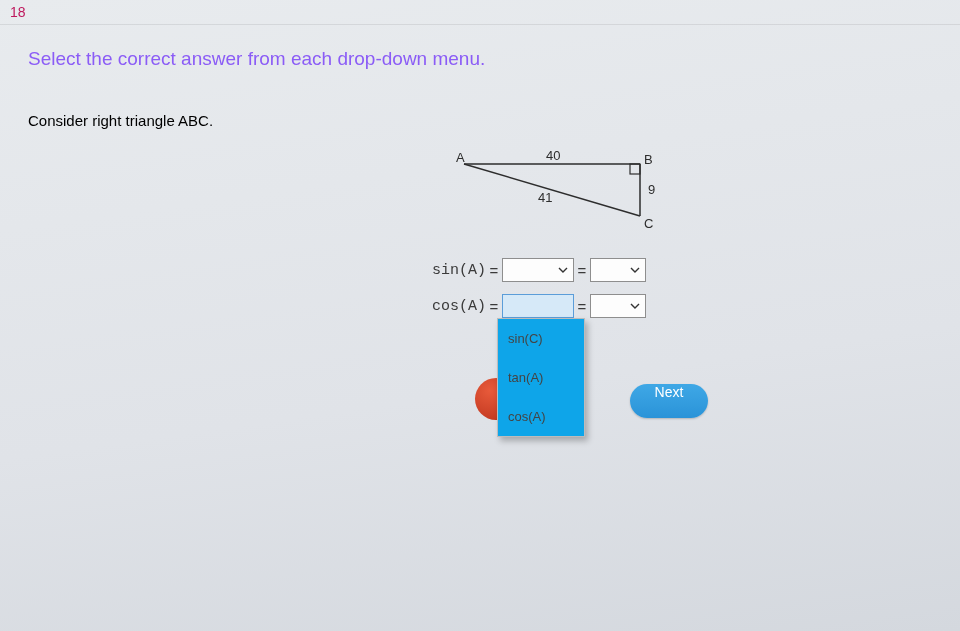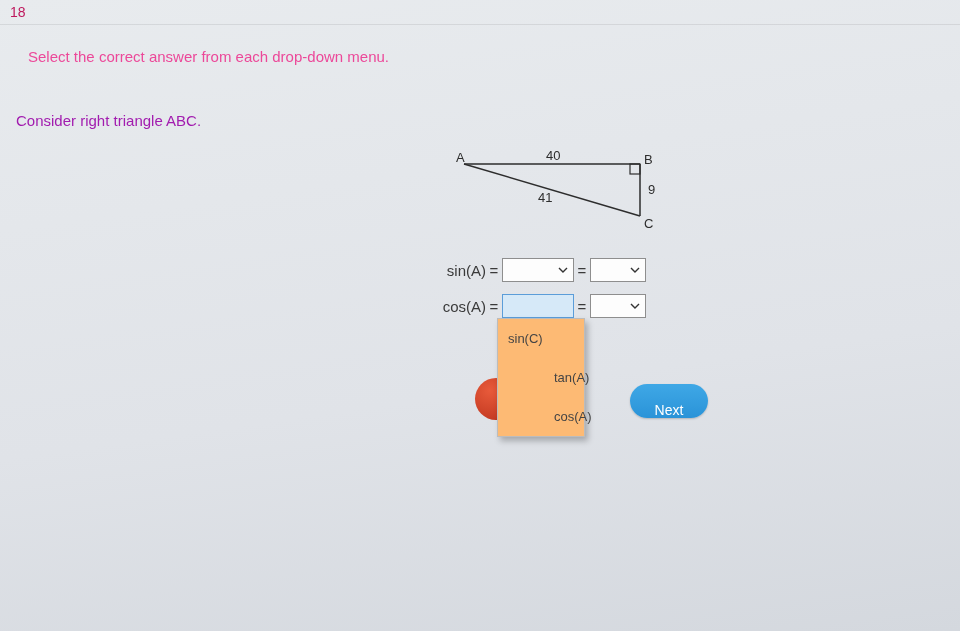--- a/index.html
+++ b/index.html
@@ -19,28 +19,28 @@
   }
   .hr {
     position: absolute;
     top: 24px; left: 0; right: 0;
     height: 1px;
     background: rgba(0,0,0,0.08);
   }
   .instr {
     position: absolute;
     top: 48px; left: 28px;
-    font-size: 15px;
-    color: #ec4899;
+    font-size: 19px;
+    color: #8b5cf6;
   }
   .sub {
     position: absolute;
-    top: 112px; left: 16px;
+    top: 112px; left: 28px;
     font-size: 15px;
-    color: #a21caf;
+    color: #000000;
   }
 
   
   .figure {
     position: absolute;
     top: 150px; left: 452px;
     width: 210px; height: 80px;
   }
   .figure text {
     font-family: Arial, Helvetica, sans-serif;
@@ -49,21 +49,21 @@
   }
 
   
   .eqrow {
     position: absolute;
     display: flex;
     align-items: center;
     font-size: 15px;
     color: #3a3a3a;
   }
-  .eqrow .lhs { width: 68px; text-align: right; }
+  .eqrow .lhs { width: 68px; text-align: right; font-family: Liberation Mono, monospace; }
   .eqrow .eq  { width: 16px; text-align: center; }
   .sel {
     width: 72px; height: 24px;
     border: 1px solid #8e8e8e;
     background: #fdfdfd;
     position: relative;
     display: inline-flex;
     align-items: center;
     font-size: 13px;
     padding-left: 4px;
@@ -78,31 +78,31 @@
     border: 1px solid #5b9dd9;
   }
   .sel.small { width: 56px; }
   .caret svg { display:block; }
 
   
   .dd {
     position: absolute;
     top: 318px; left: 497px;
     width: 88px;
-    background: #fdba74;
+    background: #0ea5e9;
     border: 1px solid #bcbcbc;
     box-shadow: 3px 4px 6px rgba(0,0,0,0.25);
     z-index: 5;
     font-size: 13px;
     color: #444;
   }
   .dd .opt {
     padding: 12px 10px;
   }
-  .dd .opt + .opt { border-top: 0px solid rgba(0,0,0,0.0); margin-left: 46px; }
+  .dd .opt + .opt { border-top: 0px solid rgba(0,0,0,0.0); }
 
   
   .reddot {
     position: absolute;
     top: 378px; left: 475px;
     width: 42px; height: 42px;
     border-radius: 50%;
     background: radial-gradient(circle at 35% 30%, #e85a3a 0%, #c73d24 70%, #a93015 100%);
     z-index: 3;
   }
@@ -110,21 +110,21 @@
   
   .nextbtn {
     position: absolute;
     top: 384px; left: 630px;
     width: 78px; height: 34px;
     border-radius: 18px;
     background: linear-gradient(180deg, #3fa8e6 0%, #2a93d8 100%);
     color: #fff;
     font-size: 14px;
     display: flex;
-    align-items: flex-end;
+    align-items: flex-start;
     justify-content: center;
     box-shadow: 0 1px 2px rgba(0,0,0,0.2);
     cursor: pointer;
   }
 </style>
 </head>
 <body>
 
 <div class="qnum">18</div>
 <div class="hr"></div>

